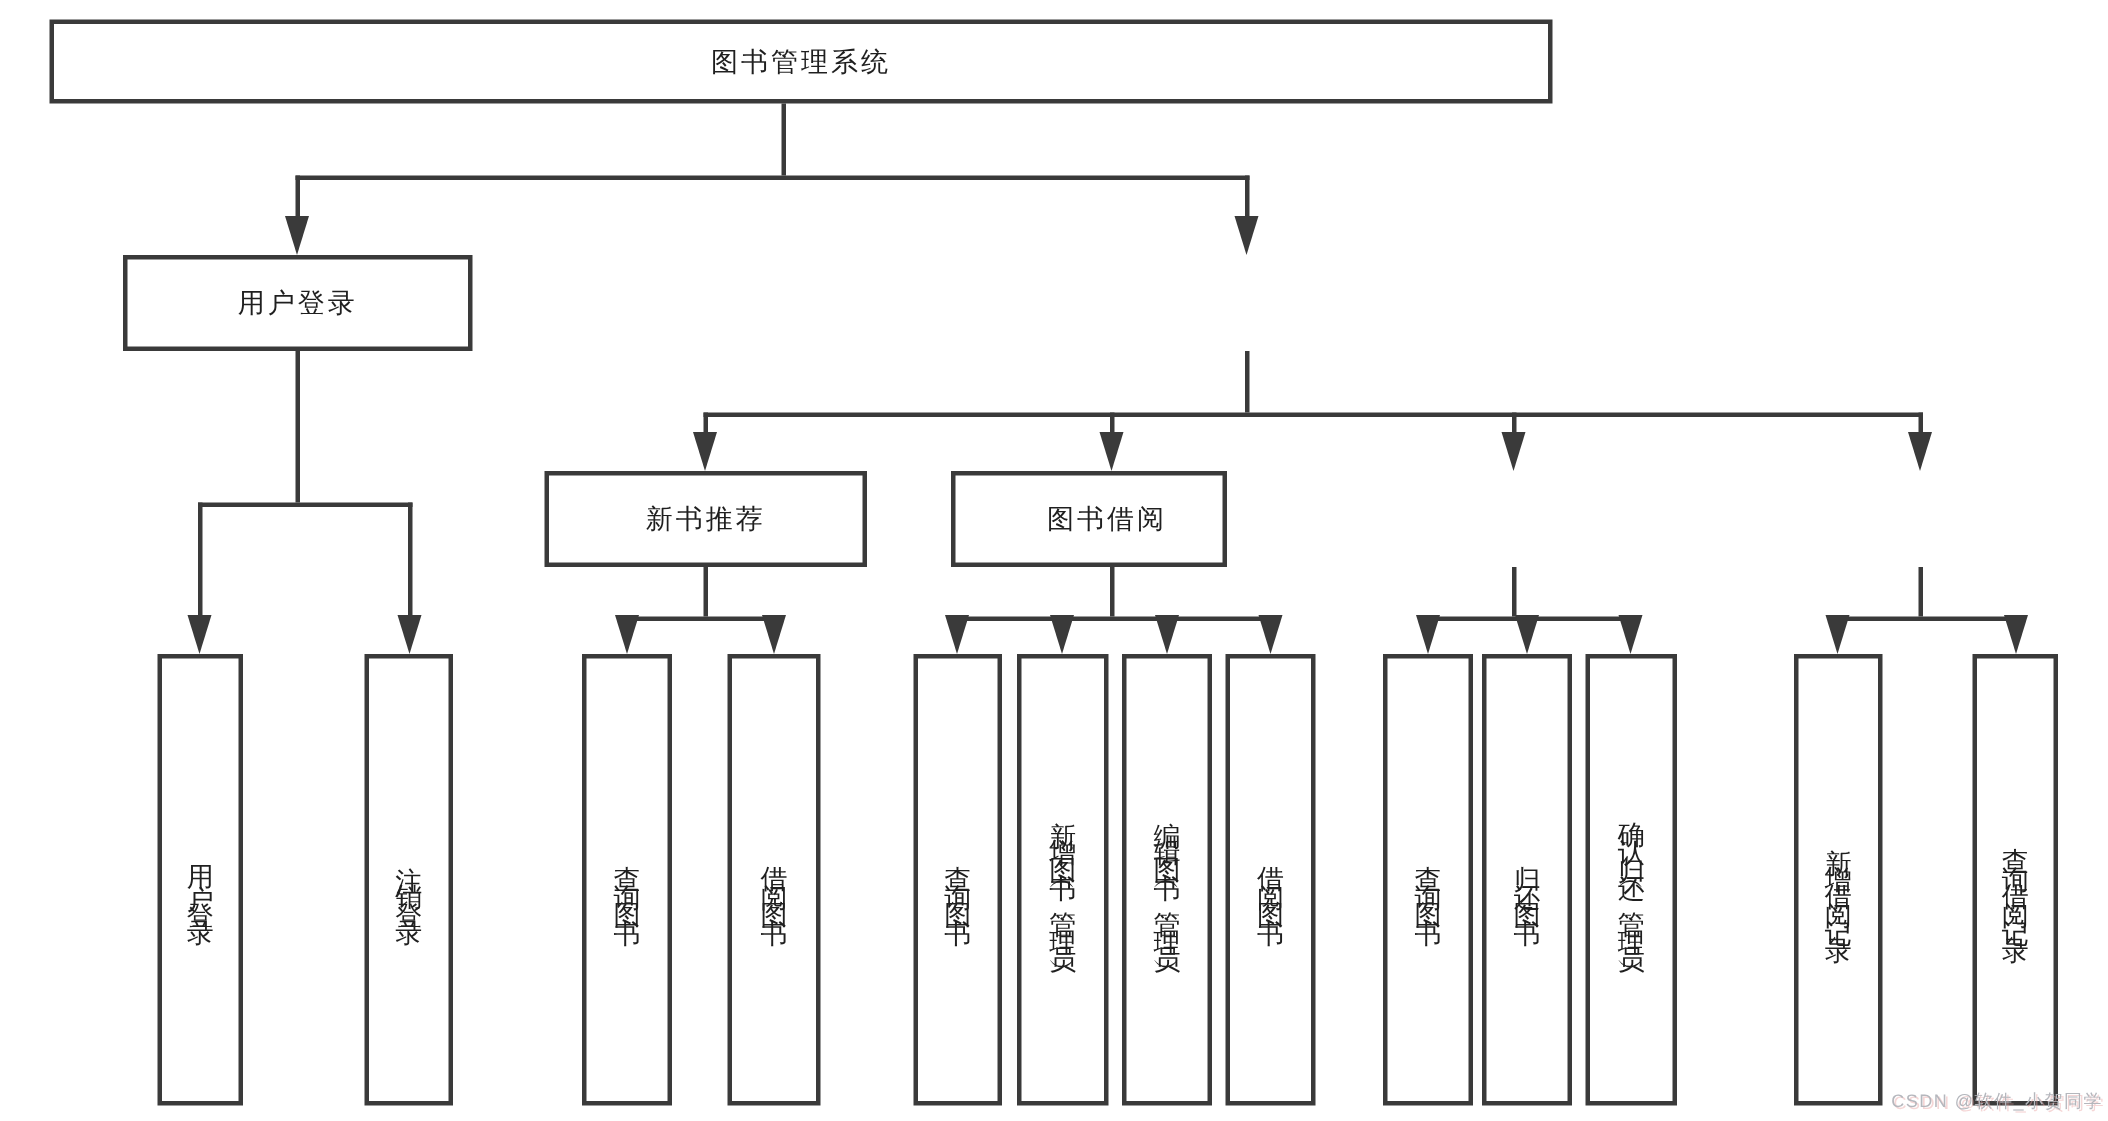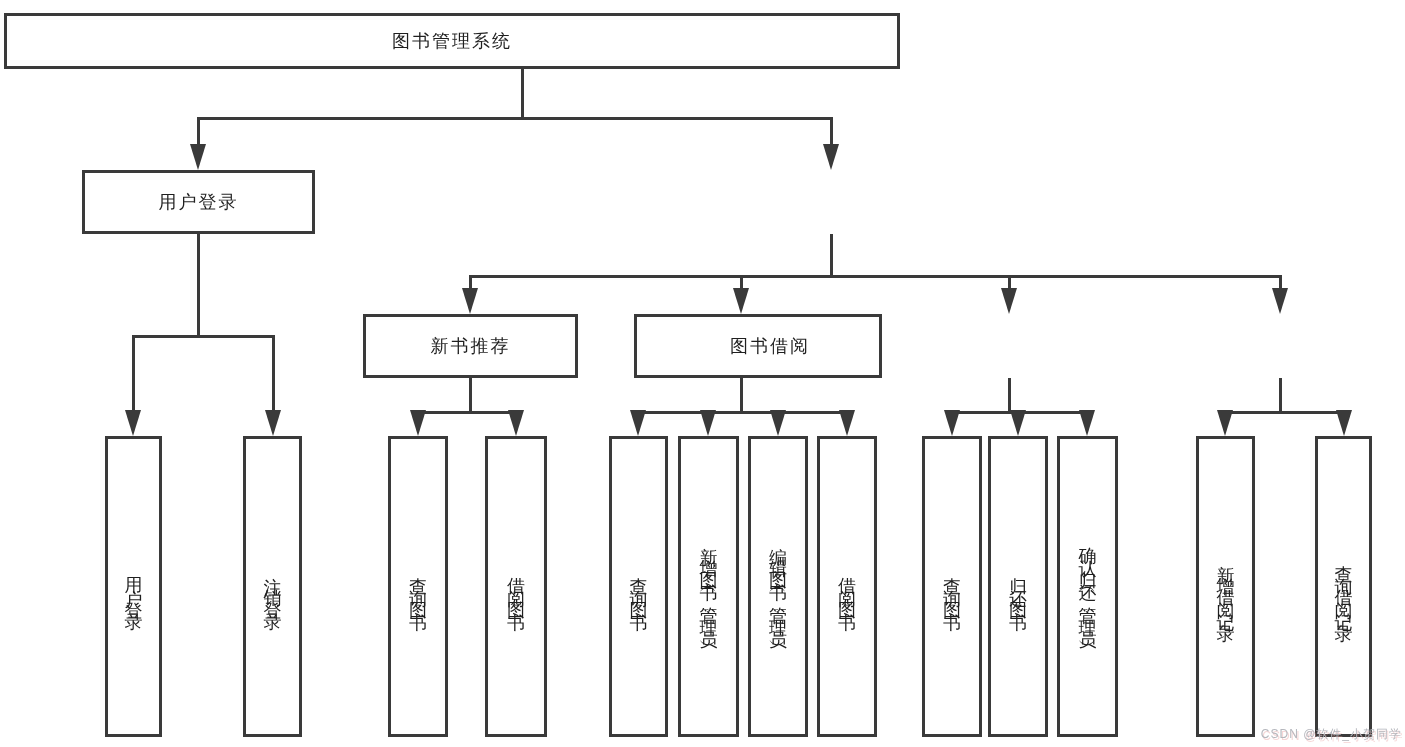--- a/index.html
+++ b/index.html
@@ -59,21 +59,21 @@
     text-shadow: 1.5px 1.5px 0 rgba(232, 164, 164, 0.45);
     z-index: 10;
     white-space: nowrap;
   }
 </style>
 </head>
 <body>
 
 <div class="canvas">
 
-  <div class="box box-h" style="left:4px; top:13px; width:896px; height:56px;font-family:Liberation Serif, serif;">
+  <div class="box box-h" style="left:33px; top:13px; width:1002px; height:56px;font-family:Liberation Serif, serif;">
     <span>图书管理系统</span>
   </div>
 
   <div class="vline" style="left:521px; top:69px; height:48px;"></div>
   <div class="hline" style="left:197px; top:117px; width:636px;"></div>
   <div class="vline" style="left:197px; top:117px; height:29px;"></div>
   <div class="arrow" style="left:190px; top:144px;"></div>
   <div class="vline" style="left:830px; top:117px; height:29px;"></div>
   <div class="arrow" style="left:823px; top:144px;"></div>
 
@@ -95,21 +95,21 @@
   <div class="vline" style="left:740px; top:275px; height:15px;"></div>
   <div class="arrow" style="left:733px; top:288px;"></div>
   <div class="vline" style="left:1008px; top:275px; height:15px;"></div>
   <div class="arrow" style="left:1001px; top:288px;"></div>
   <div class="vline" style="left:1279px; top:275px; height:15px;"></div>
   <div class="arrow" style="left:1272px; top:288px;"></div>
 
   <div class="box box-h" style="left:363px; top:314px; width:215px; height:64px;">
     <span>新书推荐</span>
   </div>
-  <div class="box box-h" style="left:634px; top:314px; width:248px; height:64px;padding-left:24px;">
+  <div class="box box-h" style="left:634px; top:314px; width:184px; height:64px;padding-left:24px;">
     <span>图书借阅</span>
   </div>
 
   <div class="vline" style="left:469px; top:378px; height:33px;"></div>
   <div class="hline" style="left:417px; top:411px; width:101px;"></div>
   <div class="arrow" style="left:410px; top:410px;"></div>
   <div class="arrow" style="left:508px; top:410px;"></div>
 
   <div class="vline" style="left:740px; top:378px; height:33px;"></div>
   <div class="hline" style="left:637px; top:411px; width:212px;"></div>

